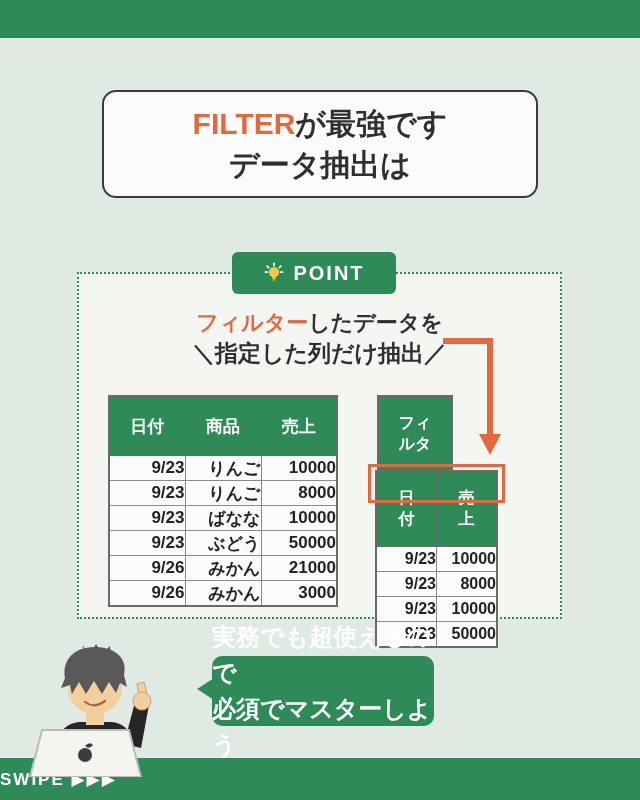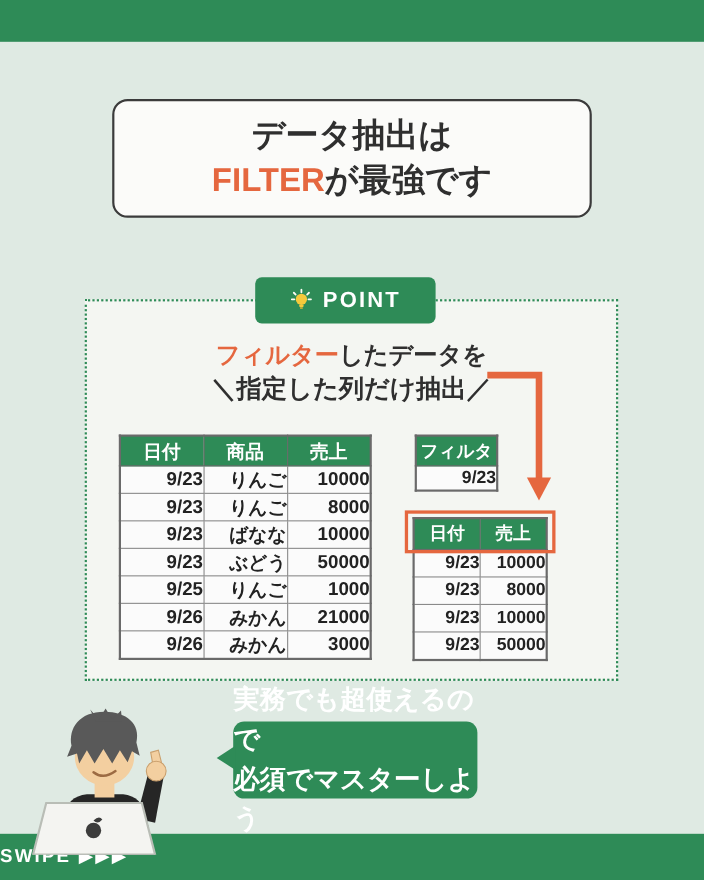--- a/index.html
+++ b/index.html
@@ -40,21 +40,21 @@
   }
   .point-badge span{color:#fff;font-weight:bold;font-size:20px;letter-spacing:2px;}
 
   .instr{left:77px;width:485px;text-align:center;font-weight:bold;color:#2f2f2f;}
   .instr-1{top:308px;font-size:22px;}
   .instr-2{top:338px;font-size:23px;}
 
   
   table{border-collapse:collapse;background:#FBFBFB;}
   .xl-outer{border:2px solid #6a6a6a;}
-  th{background:#2E8B57;color:#fff;font-weight:bold;border:1px solid #6a6a6a;padding:0;}
+  th{background:#2E8B57;color:#fff;font-weight:bold;border:1px solid #6a6a6a;padding:16px;}
   td{color:#222;font-weight:bold;border:1px solid #8a8a8a;padding:0;text-align:right;}
 
   .source-table-wrap{left:108px;top:395px;}
   .source-table-wrap table{width:230px;table-layout:fixed;}
   .source-table-wrap th{height:26px;font-size:17px;}
   .source-table-wrap td{height:24px;font-size:17px;}
 
   .filter-table-wrap{left:377px;top:395px;}
   .filter-table-wrap table{width:76px;table-layout:fixed;}
   .filter-table-wrap th{height:26px;font-size:16px;}
@@ -85,22 +85,22 @@
   }
 
   .character-svg{left:12px;top:642px;width:170px;height:135px;z-index:3;}
 </style>
 </head>
 <body>
 
 <div class="abs top-bar"></div>
 
 <div class="abs title-card">
+  <div class="title-line"><span class="orange">FILTER</span><span>が最強です</span></div>
   <div class="title-line">データ抽出は</div>
-  <div class="title-line"><span class="orange">FILTER</span><span>が最強です</span></div>
 </div>
 
 <div class="abs point-box"></div>
 
 <div class="abs point-badge">
   <svg width="22" height="22" viewBox="0 0 24 24">
     <g stroke="#FDFDF4" stroke-width="1.8" stroke-linecap="round">
       <line x1="12" y1="1.5" x2="12" y2="4"></line>
       <line x1="4.5" y1="4.5" x2="6.3" y2="6.3"></line>
       <line x1="19.5" y1="4.5" x2="17.7" y2="6.3"></line>
@@ -141,25 +141,20 @@
           <td>9/23</td>
           <td>ばなな</td>
           <td>10000</td>
         </tr>
         <tr>
           <td>9/23</td>
           <td>ぶどう</td>
           <td>50000</td>
         </tr>
         <tr>
-          <td>9/25</td>
-          <td>りんご</td>
-          <td>1000</td>
-        </tr>
-        <tr>
           <td>9/26</td>
           <td>みかん</td>
           <td>21000</td>
         </tr>
         <tr>
           <td>9/26</td>
           <td>みかん</td>
           <td>3000</td>
         </tr>
       </tbody>

